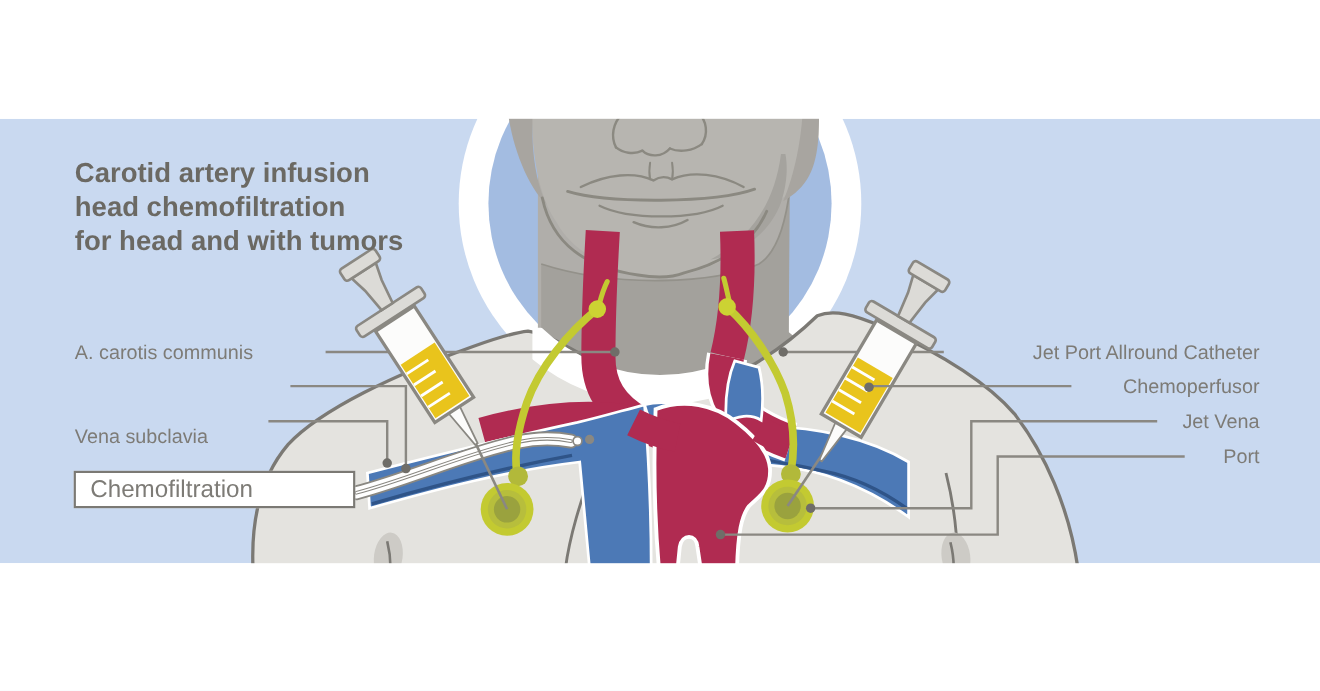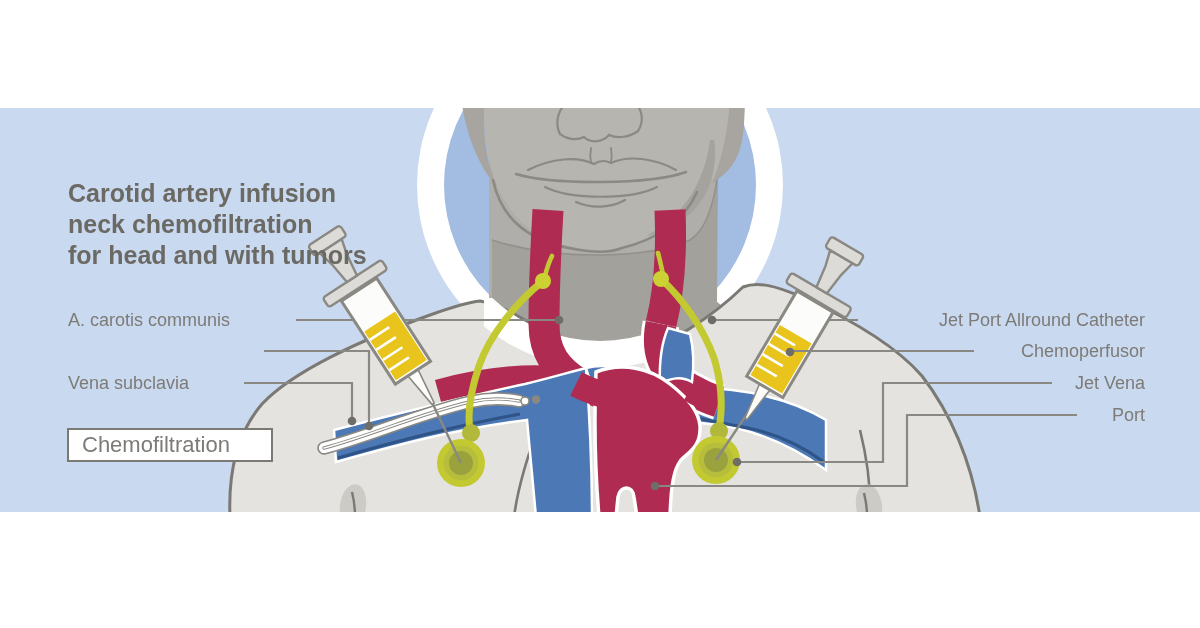--- a/index.html
+++ b/index.html
@@ -10,29 +10,29 @@
   }
   html,body{margin:0;padding:0;}
   body{
     width:1200px;height:628px;position:relative;background:#fff;overflow:hidden;
     font-family:"Liberation Sans", sans-serif;
   }
   #stage{position:absolute;left:0;top:0;width:1200px;height:628px;}
   svg{position:absolute;left:0;top:0;display:block;}
   .title-line{
     position:absolute;left:68px;font-size:25px;font-weight:bold;color:var(--title_text);
-    line-height:31px;white-space:nowrap;letter-spacing:0px;margin-top:36px;
+    line-height:31px;white-space:nowrap;letter-spacing:0px;
   }
   .lbl{
     position:absolute;font-size:18px;color:var(--label_text);line-height:24px;white-space:nowrap;
   }
   .lbl-left{left:68px;}
   .lbl-right{left:745px;width:400px;text-align:right;}
   #chemo-box{
-    position:absolute;left:67px;top:428px;width:206px;height:34px;box-sizing:border-box;
+    position:absolute;left:67px;top:428px;width:256px;height:34px;box-sizing:border-box;
     background:#fff;border:2px solid var(--outline);color:var(--label_text);
     font-size:22px;line-height:29px;padding-left:13px;white-space:nowrap;
   }
 </style>
 </head>
 <body>
 
 <div id="stage">
 
 <svg width="1200" height="628" viewBox="0 0 1200 628">
@@ -198,26 +198,26 @@
       <circle cx="655" cy="486" r="4.3"></circle>
     </g>
   </g>
 
   <rect x="0" y="0" width="1200" height="108" fill="#ffffff"></rect>
   <rect x="0" y="512" width="1200" height="116" fill="#ffffff"></rect>
 </svg>
 
   <div>
     <div class="title-line" style="top:142px">Carotid artery infusion</div>
-    <div class="title-line" style="top:173px">neck chemofiltration</div>
+    <div class="title-line" style="top:173px">head chemofiltration</div>
     <div class="title-line" style="top:204px">for head and with tumors</div>
   </div>
 
   <div class="lbl lbl-left" style="top:308px">A. carotis communis</div>
-  <div class="lbl lbl-left" style="top:371px">Vena subclavia</div>
+  <div class="lbl lbl-left" style="top:385px">Vena subclavia</div>
 
   <div id="chemo-box">Chemofiltration</div>
 
   <div class="lbl lbl-right" style="top:339px">Chemoperfusor</div>
   <div class="lbl lbl-right" style="top:308px">Jet Port Allround Catheter</div>
   <div class="lbl lbl-right" style="top:371px">Jet Vena</div>
   <div class="lbl lbl-right" style="top:403px">Port</div>
 
 </div>
 

